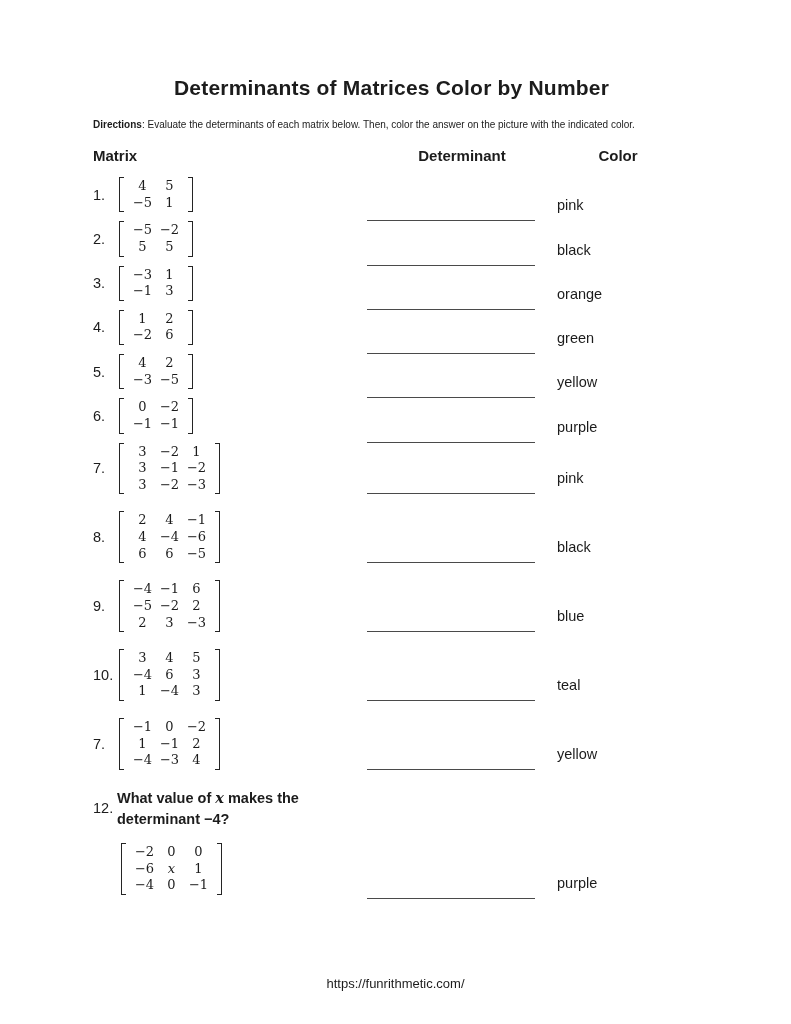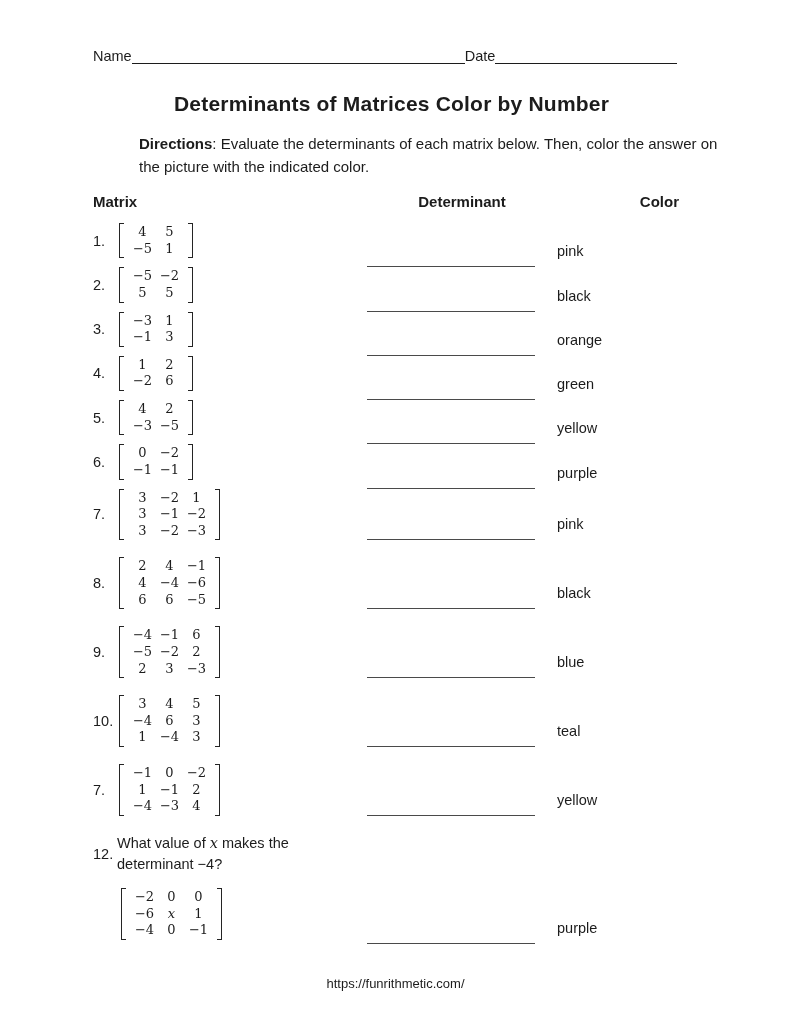--- a/index.html
+++ b/index.html
@@ -15,43 +15,43 @@
   .content { padding: 48px 101px 0 93px; }
 
   
   .name-date-row { display: flex; align-items: flex-end; font-size: 14.5px; }
   .fill-line { border-bottom: 1.3px solid #1c1c1c; height: 15px; }
   .name-line { width: 333px; }
   .date-line { width: 182px; }
 
   
   .title { margin-top: 28px; text-align: center; font-weight: bold; font-size: 21px; letter-spacing: .2px; }
-  .directions { margin-top: 17px; font-size: 15px; line-height: 1.5; width: 585px; margin-left: 46px; }
+  .directions { margin-top: 17px; font-size: 10px; line-height: 1.5; width: 585px; }
   .directions b { font-weight: bold; }
 
   
   .cols-header { display: flex; margin-top: 15px; font-weight: bold; font-size: 15px; }
   .col-h-matrix { width: 274px; }
   .col-h-det { width: 190px; text-align: center; }
-  .col-h-color { width: 122px; text-align: right; }
+  .col-h-color { width: 122px; text-align: center; }
 
   
   .problems { margin-top: 13px; }
   .prob-row { display: flex; align-items: flex-end; }
   .prob-row.size2 { margin-bottom: 0; }
   .prob-row.size3 { margin-bottom: 17px; }
   .col-matrix { width: 274px; }
   .size2 .col-matrix { padding-bottom: 9px; }
   .col-det { width: 190px; }
   .answer-line { width: 168px; border-bottom: 1.1px solid #4a4a4a; height: 1px; }
   .col-color { width: 122px; text-align: left; padding-bottom: 8px; font-size: 14.5px; }
 
   .q-row { display: flex; align-items: center; font-size: 14.5px; }
   .pnum { min-width: 24px; }
-  .question { line-height: 1.45; }
+  .question { line-height: 1.45; font-weight: bold; }
   .question i { font-family: "DejaVu Serif", serif; font-style: italic; }
 
   
   .mat { display: inline-flex; align-items: stretch; margin-left: 2px; }
   .has-question .mat { margin-left: 28px; margin-top: 13px; }
   .br-l { width: 5px; border: 1.5px solid #242424; border-right: none; }
   .br-r { width: 5px; border: 1.5px solid #242424; border-left: none; }
   .mgrid {
     display: grid; padding: 1px 5px;
     font-family: "DejaVu Serif", serif;
@@ -63,26 +63,20 @@
 
   
   .footer { position: absolute; left: 0; right: 0; bottom: 33px; text-align: center; font-size: 13px; }
 </style>
 </head>
 <body>
 
 <div class="page">
   <div class="content">
 
-    <div class="name-date-row">
-      <span>Name</span>
-      <span class="fill-line name-line"></span>
-      <span>Date</span>
-      <span class="fill-line date-line"></span>
-    </div>
 
     <div class="title">Determinants of Matrices Color by Number</div>
 
     <div class="directions"><b>Directions</b><span>: Evaluate the determinants of each matrix below.  Then, color the answer on the picture with the indicated color.</span></div>
 
     <div class="cols-header">
       <span class="col-h-matrix">Matrix</span>
       <span class="col-h-det">Determinant</span>
       <span class="col-h-color">Color</span>
     </div>

